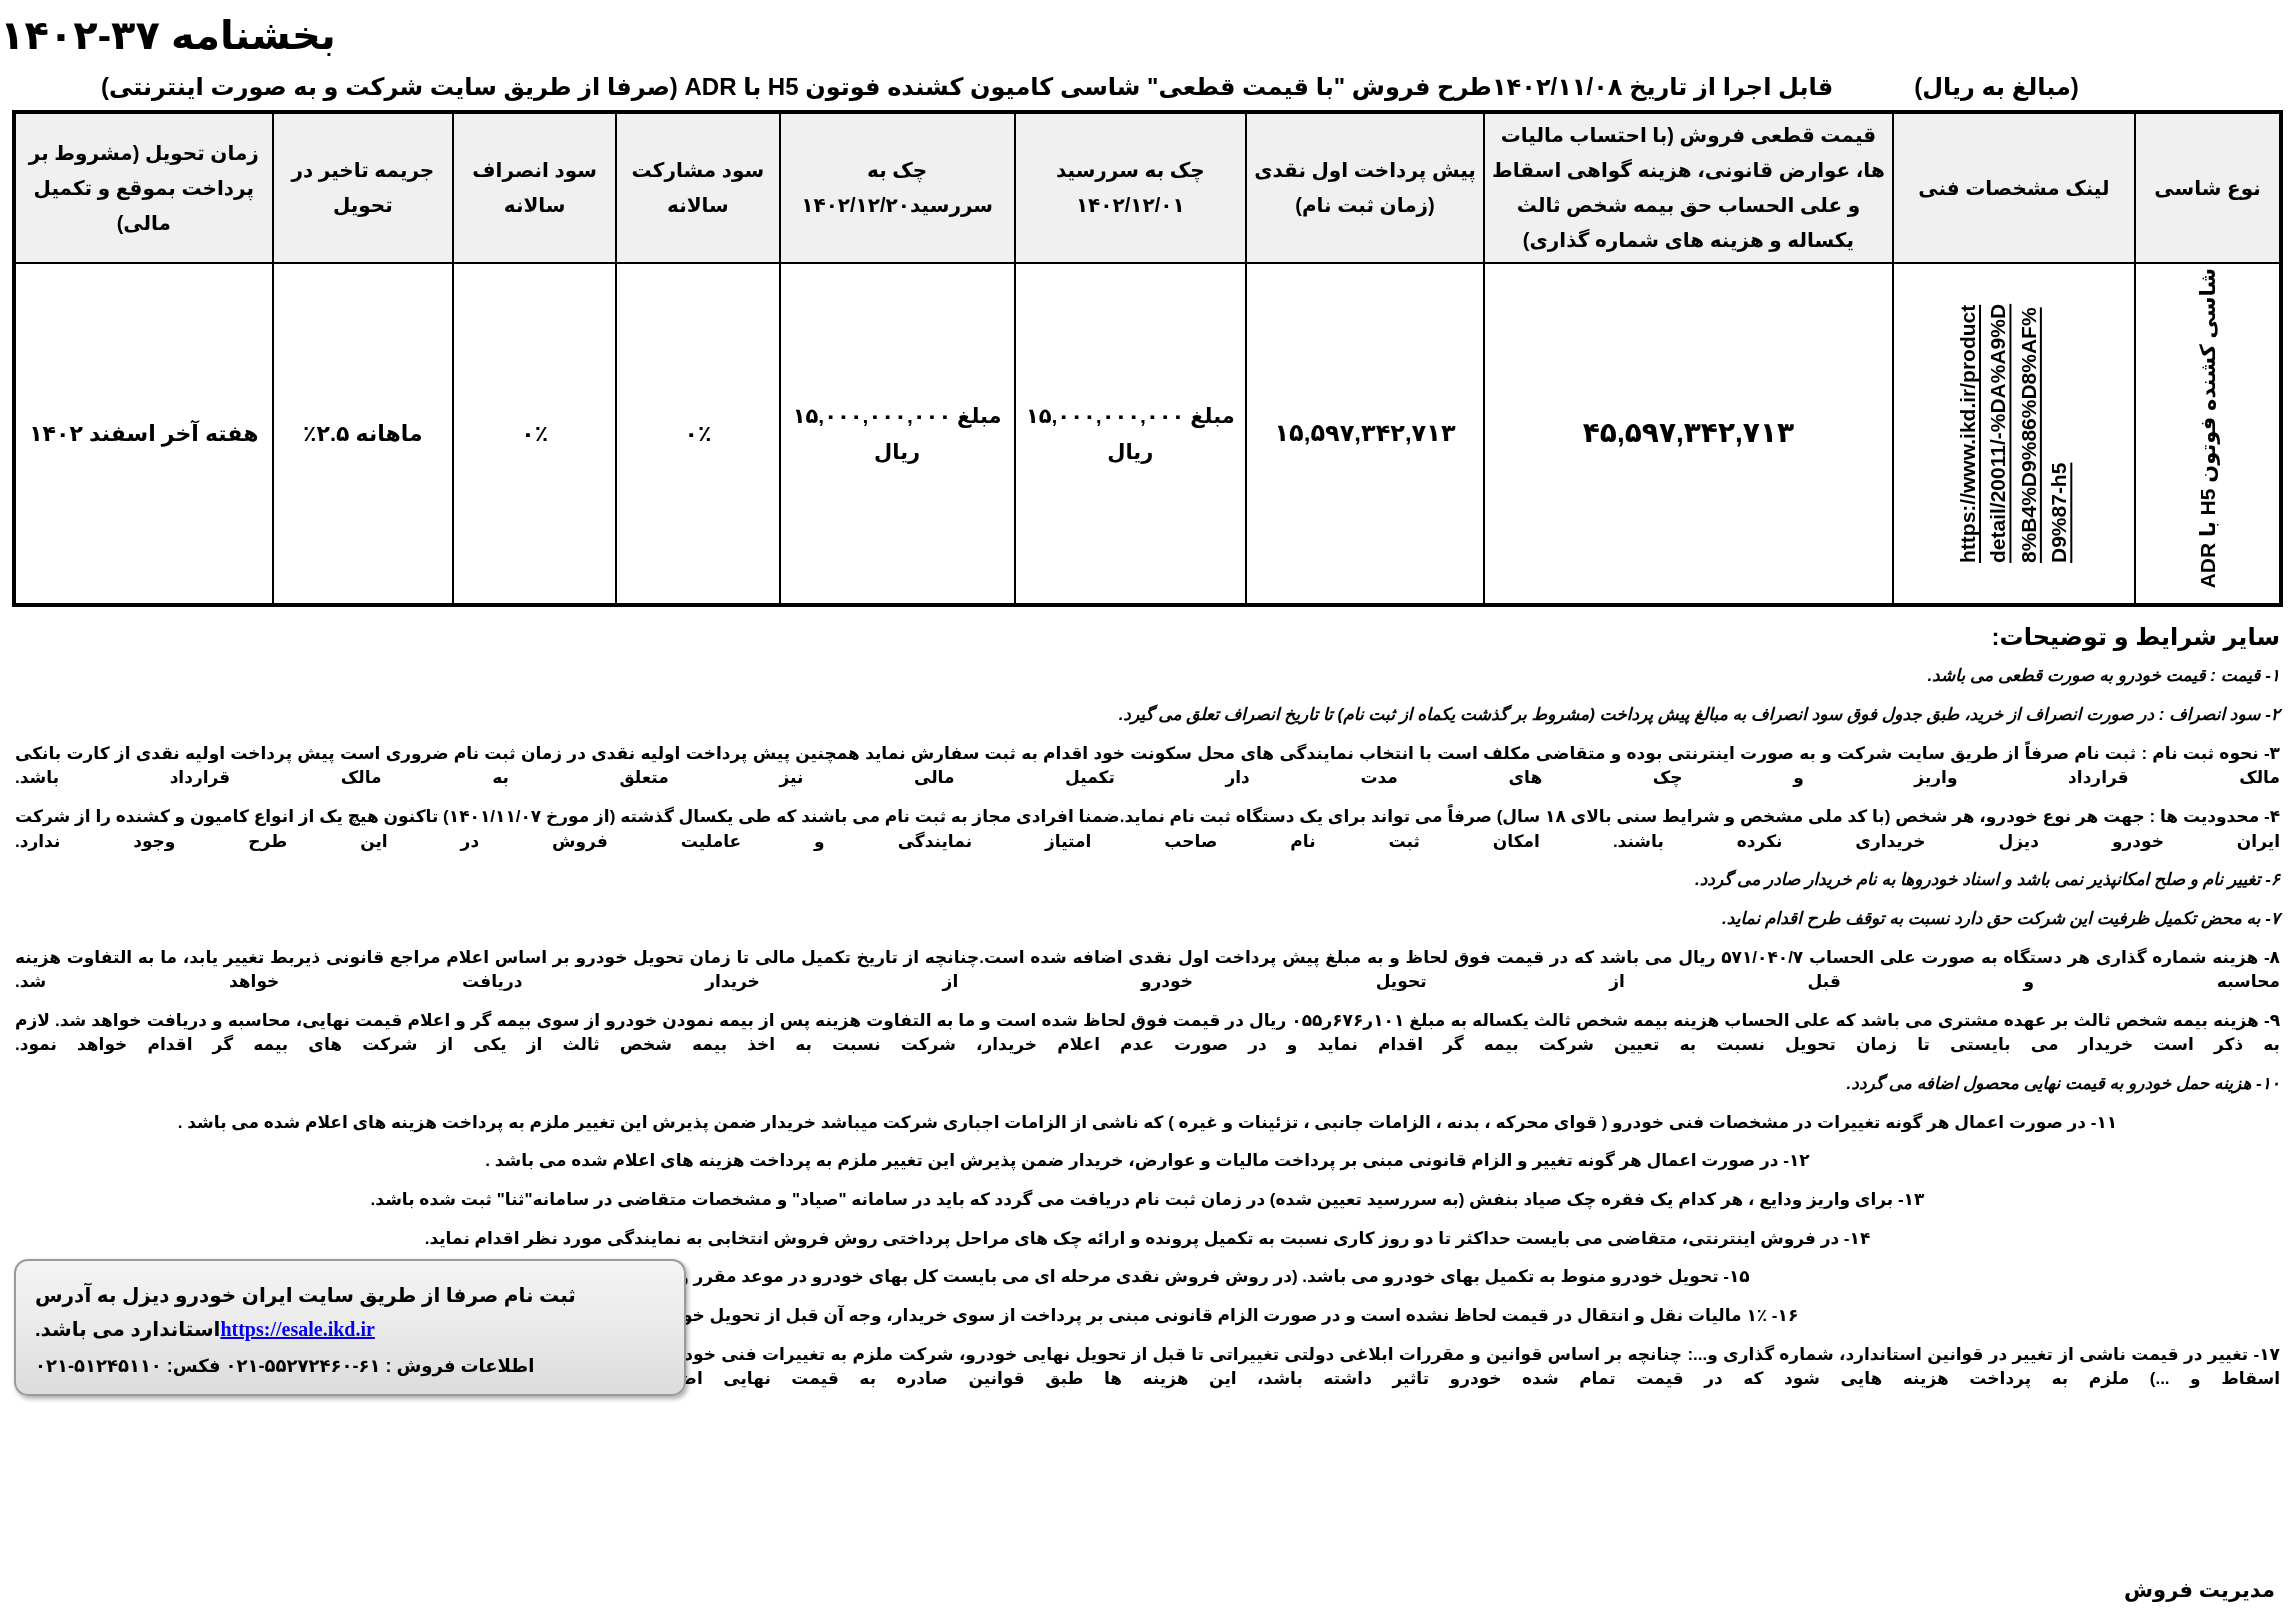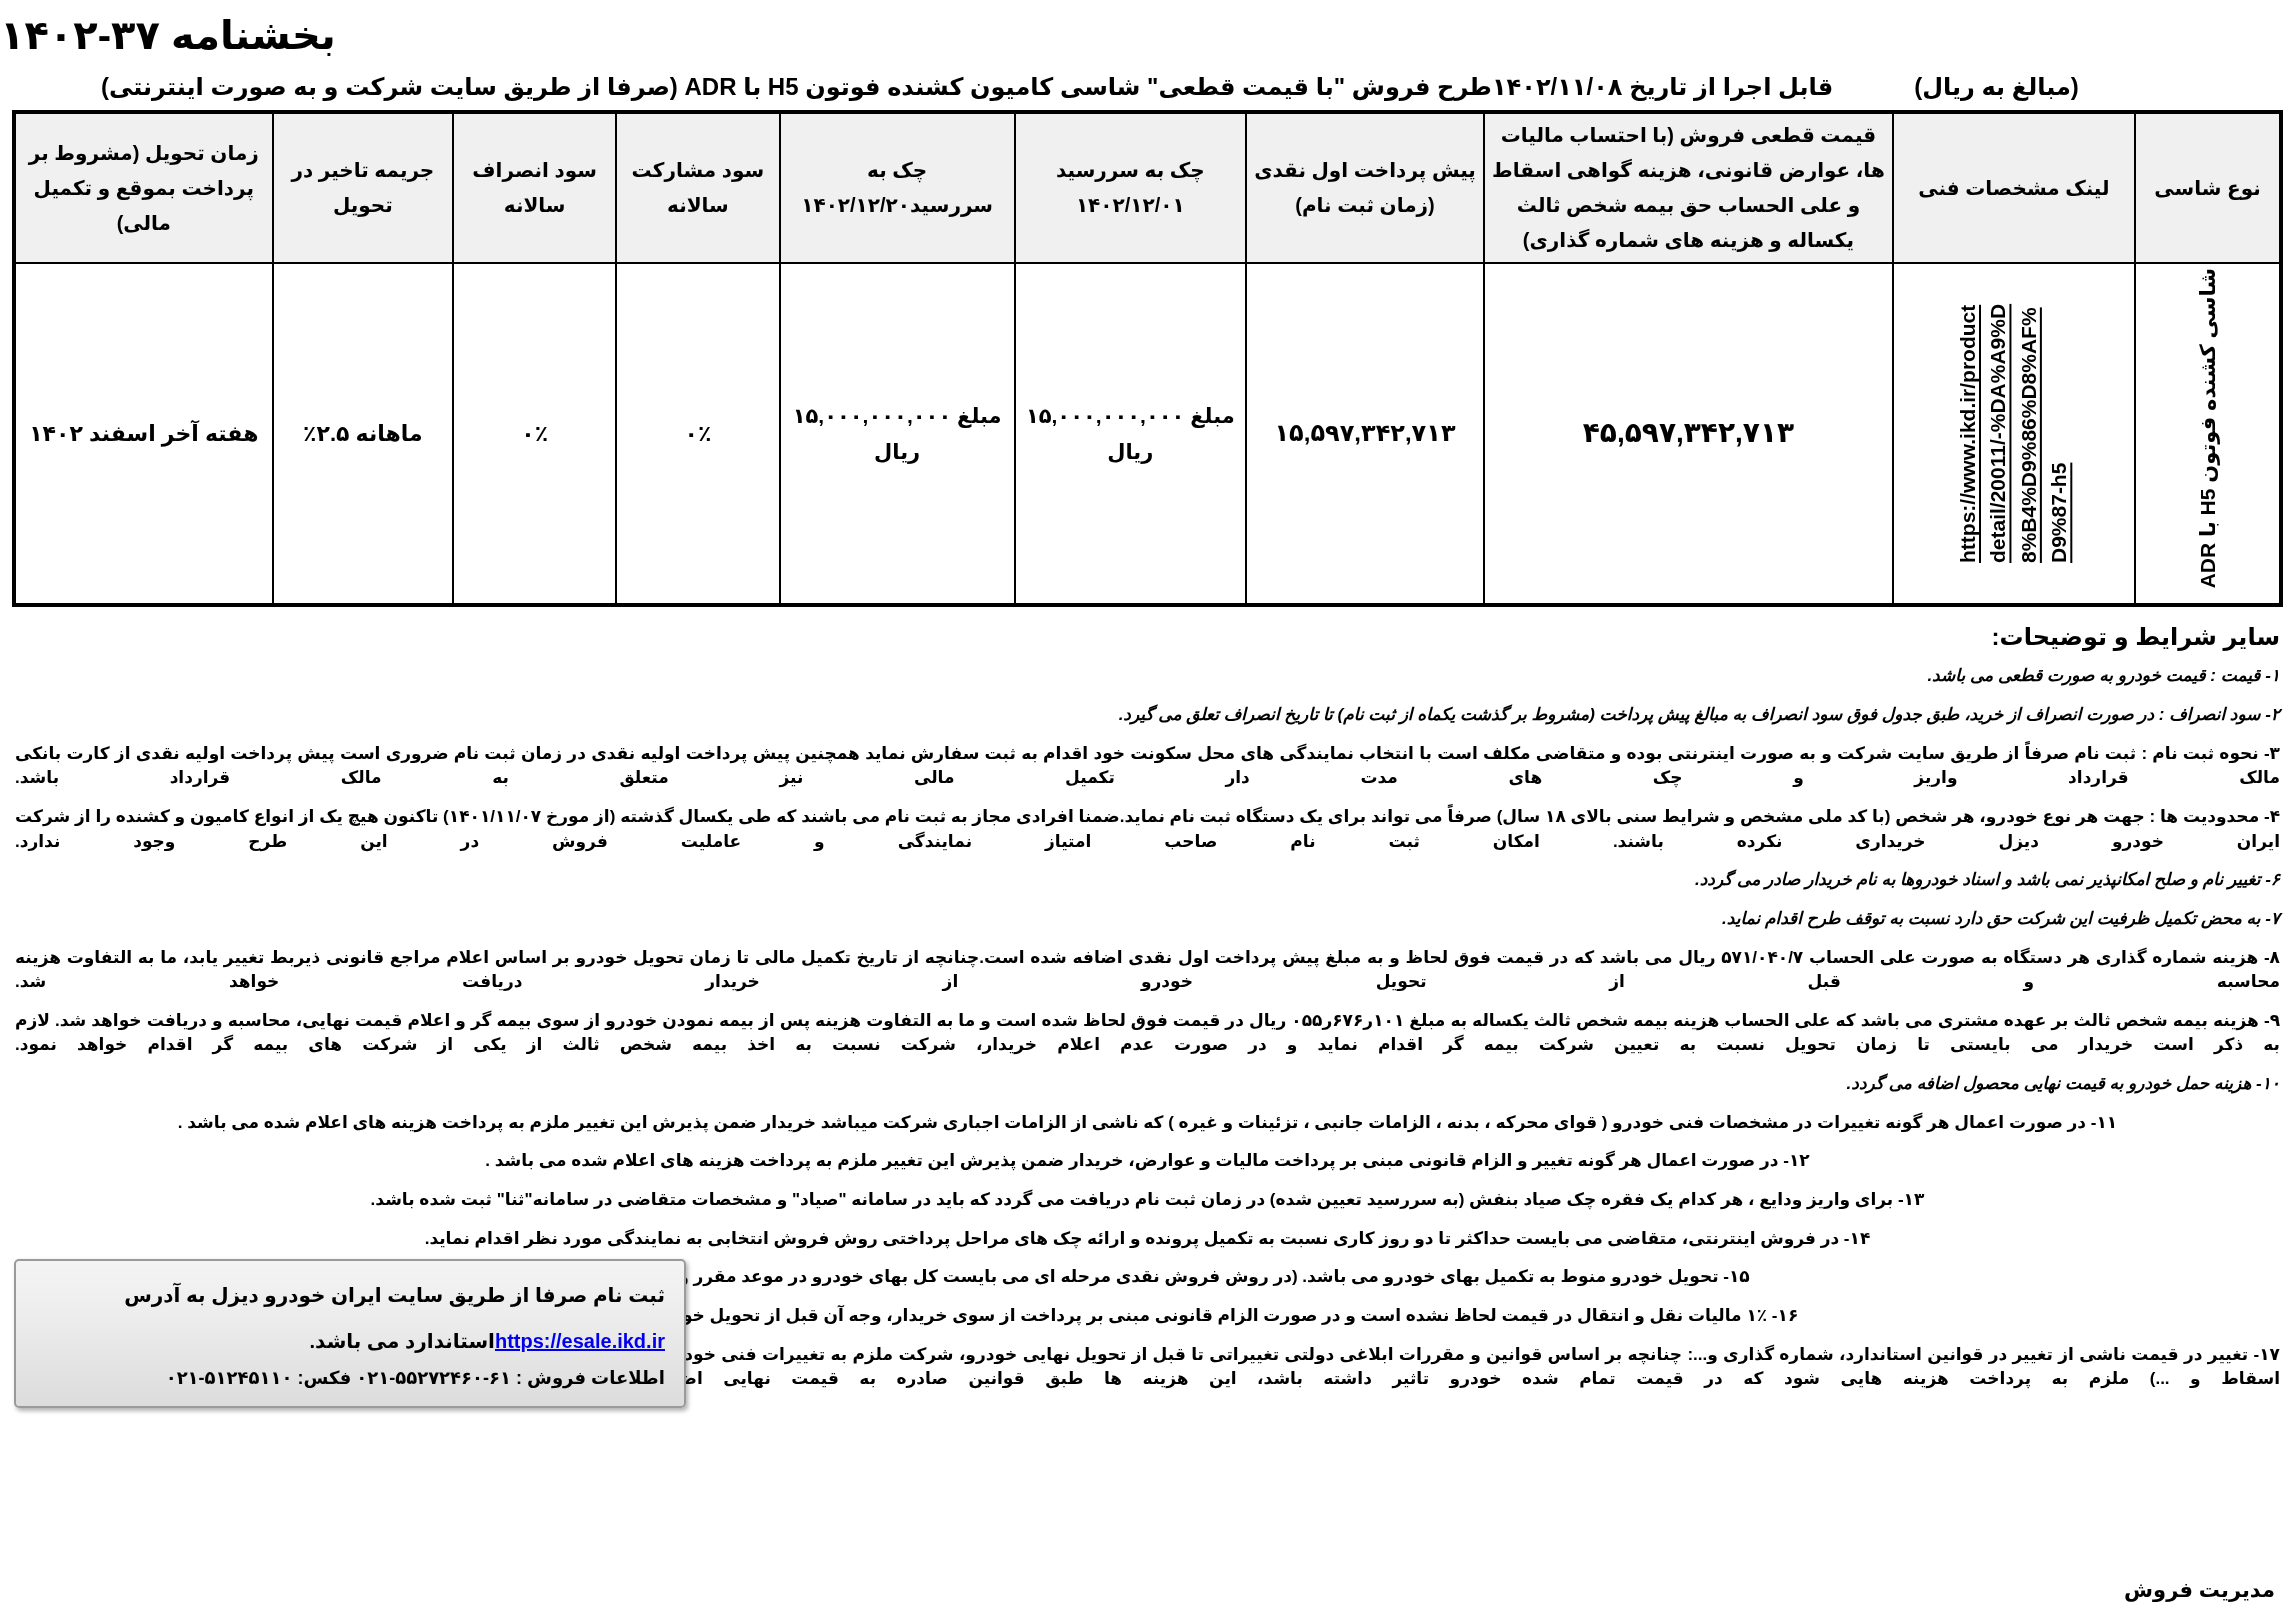--- a/index.html
+++ b/index.html
@@ -173,44 +173,43 @@
   }
 
   
   .callout {
     position: absolute;
     right: 1609px;
     left: 13.4px;
     top: 1247px;
     width: 672px;
     border: 2px solid #9a9a9a;
-    border-radius: 5px;
+    border-radius: 14px;
     background: linear-gradient(to bottom, #f4f4f4 0%, #ebebeb 45%, #dcdcdc 100%);
     box-shadow: 2px 2.7px 4px rgba(0,0,0,0.30);
     padding: 17.5px 19px 13.4px 19px;
-    text-align: right;
+    text-align: left;
   }
   .callout-line1 {
     font-size: 20px;
     font-weight: bold;
     line-height: 1.6;
     margin-bottom: 2.7px;
   }
   .callout-line2 {
     font-size: 20px;
     font-weight: bold;
     line-height: 1.6;
     margin-bottom: 8px;
   }
   .callout-link {
     text-decoration: underline;
     direction: ltr;
     display: inline-block;
-    font-family: Liberation Sans, sans-serif;
-    margin-top: 12px;
+    font-family: Liberation Serif, serif;
   }
   .callout-contact {
     font-size: 18px;
     font-weight: bold;
     line-height: 1.5;
   }
 
   .footer-sign {
     position: absolute;
     right: 20px;

